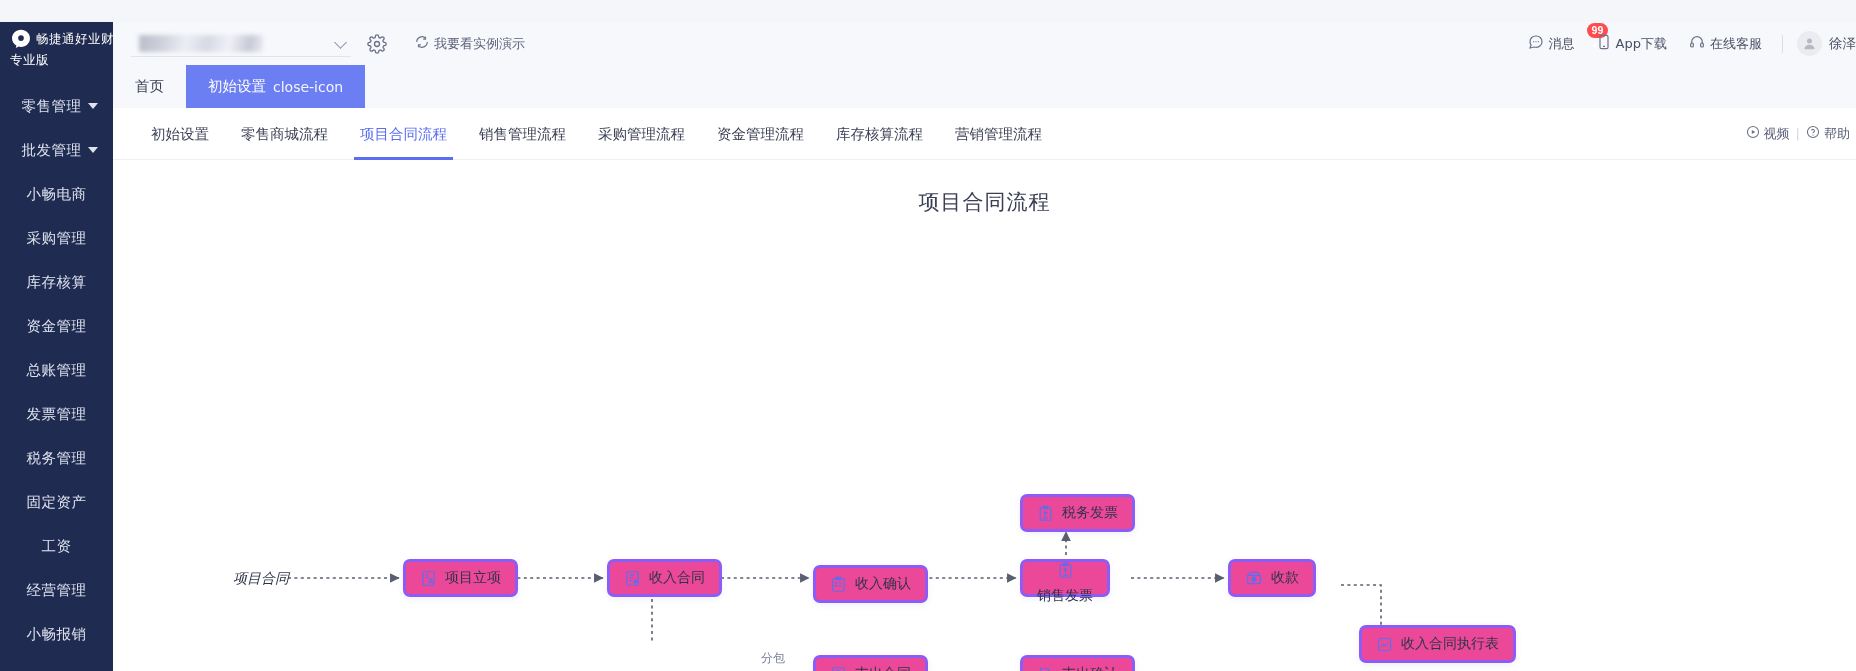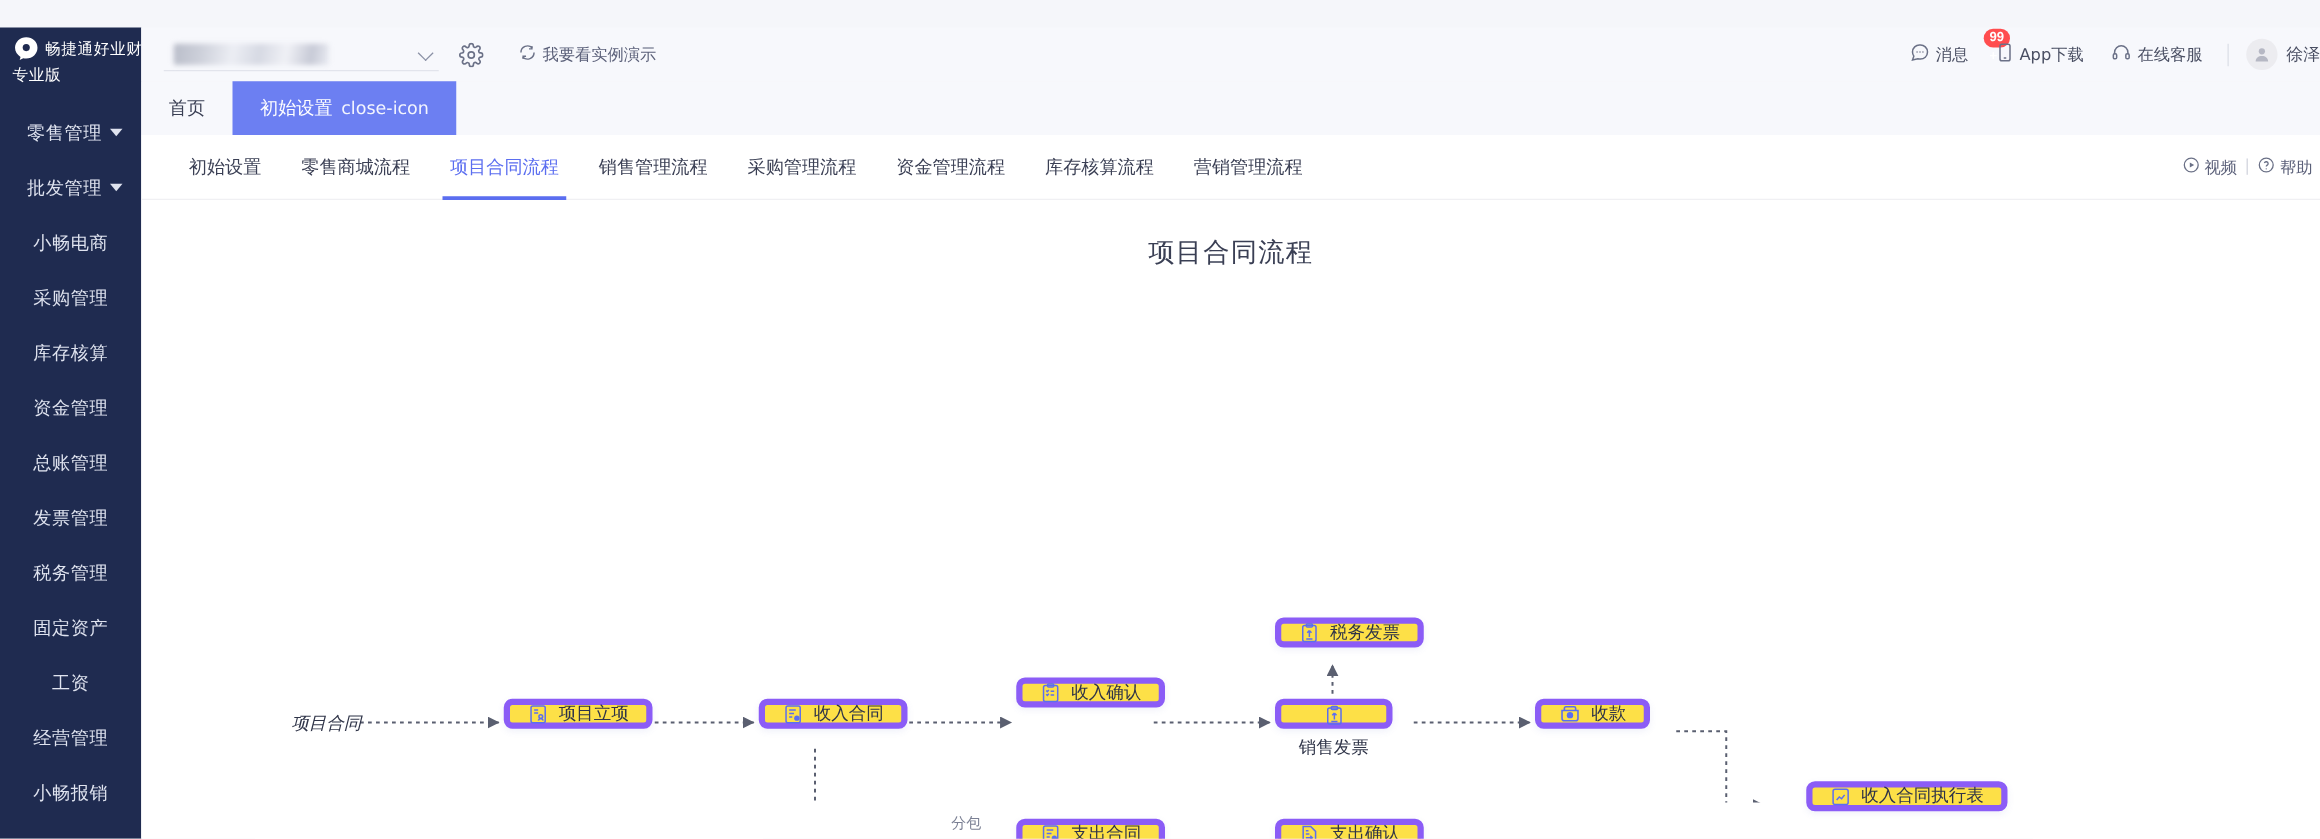--- a/index.html
+++ b/index.html
@@ -135,22 +135,22 @@
 
   .flow-title {
     text-align: center; font-size: 21px; color: #3a3f54; margin-top: 28px;
     letter-spacing: 1px; font-family: "DejaVu Sans", sans-serif;
   }
 
   
   .canvas { position: relative; width: 100%; height: 420px; margin-top: 6px; }
   .svg-layer { position: absolute; inset: 0; width: 100%; height: 100%; }
   .node {
-    position: absolute; height: 24px; border: 5px solid #8b5cf6; border-radius: 7px;
-    background: #fde047; display: flex; align-items: center; gap: 8px;
+    position: absolute; height: 38px; border: 3px solid #8b5cf6; border-radius: 7px;
+    background: #ec4899; display: flex; align-items: center; gap: 8px;
     padding: 0 14px; box-shadow: 0 2px 6px rgba(96,108,200,.10);
     font-size: 14px; color: #2f3448; white-space: nowrap; cursor: pointer;
     font-family: "DejaVu Sans", sans-serif;
   }
   .node svg { flex: none; }
   .row-label {
     position: absolute; font-size: 14px; color: #2f3448; white-space: nowrap;
     font-family: "DejaVu Sans", sans-serif;
     font-style: italic;
   }
@@ -388,21 +388,21 @@
         <svg width="17" height="17" viewBox="0 0 24 24" fill="none" stroke="#5b6ef0" stroke-width="1.7">
           <rect x="4" y="2.5" width="16" height="19" rx="2"></rect>
           <line x1="7.5" y1="7" x2="15" y2="7"></line>
             <line x1="7.5" y1="11" x2="13" y2="11"></line>
           <line x1="7.5" y1="15" x2="11" y2="15"></line>
             <circle cx="16.2" cy="16.3" r="3" fill="#5b6ef0" stroke="none"></circle>
         </svg>
         <span>收入合同</span>
       </div>
 
-      <div class="node" style="left:700px; top:320px;">
+      <div class="node" style="left:700px; top:343px;">
         <svg width="17" height="17" viewBox="0 0 24 24" fill="none" stroke="#5b6ef0" stroke-width="1.7">
           <rect x="4" y="3.5" width="16" height="18" rx="2"></rect>
           <rect x="8.5" y="1.6" width="7" height="3.6" rx="1.2"></rect>
           <line x1="12" y1="10" x2="16" y2="10"></line>
             <line x1="12" y1="14" x2="16" y2="14"></line>
           <path d="M7 9l1.3 1.3L10 8.5"></path>
             <path d="M7 13.2l1.3 1.3L10 12.7"></path>
         </svg>
         <span>收入确认</span>
       </div>
@@ -429,21 +429,21 @@
 
       <div class="node" style="left:1115px; top:337px;">
         <svg width="18" height="18" viewBox="0 0 24 24" fill="none" stroke="#5b6ef0" stroke-width="1.7">
           <path d="M3.5 8.5h17v8.5a2.5 2.5 0 0 1-2.5 2.5H6a2.5 2.5 0 0 1-2.5-2.5z"></path>
           <path d="M6 8.5V6.2c0-.9.7-1.6 1.6-1.6h8.8c.9 0 1.6.7 1.6 1.6v2.3"></path>
           <circle cx="12" cy="13.5" r="3.4" fill="#5b6ef0" stroke="none"></circle>
         </svg>
         <span>收款</span>
       </div>
 
-      <div class="node" style="left:1332px; top:403px;">
+      <div class="node" style="left:1246px; top:403px;">
         <svg width="17" height="17" viewBox="0 0 24 24" fill="none" stroke="#5b6ef0" stroke-width="1.7">
           <rect x="3.5" y="3.5" width="17" height="17" rx="2.2"></rect>
           <path d="M7.5 15.5l3-3.4 2.6 2 3.4-4.4"></path>
         </svg>
         <span>收入合同执行表</span>
       </div>
 
       <div class="node" style="left:700px; top:433px;">
         <svg width="17" height="17" viewBox="0 0 24 24" fill="none" stroke="#5b6ef0" stroke-width="1.7">
           <rect x="4" y="2.5" width="16" height="19" rx="2"></rect>

